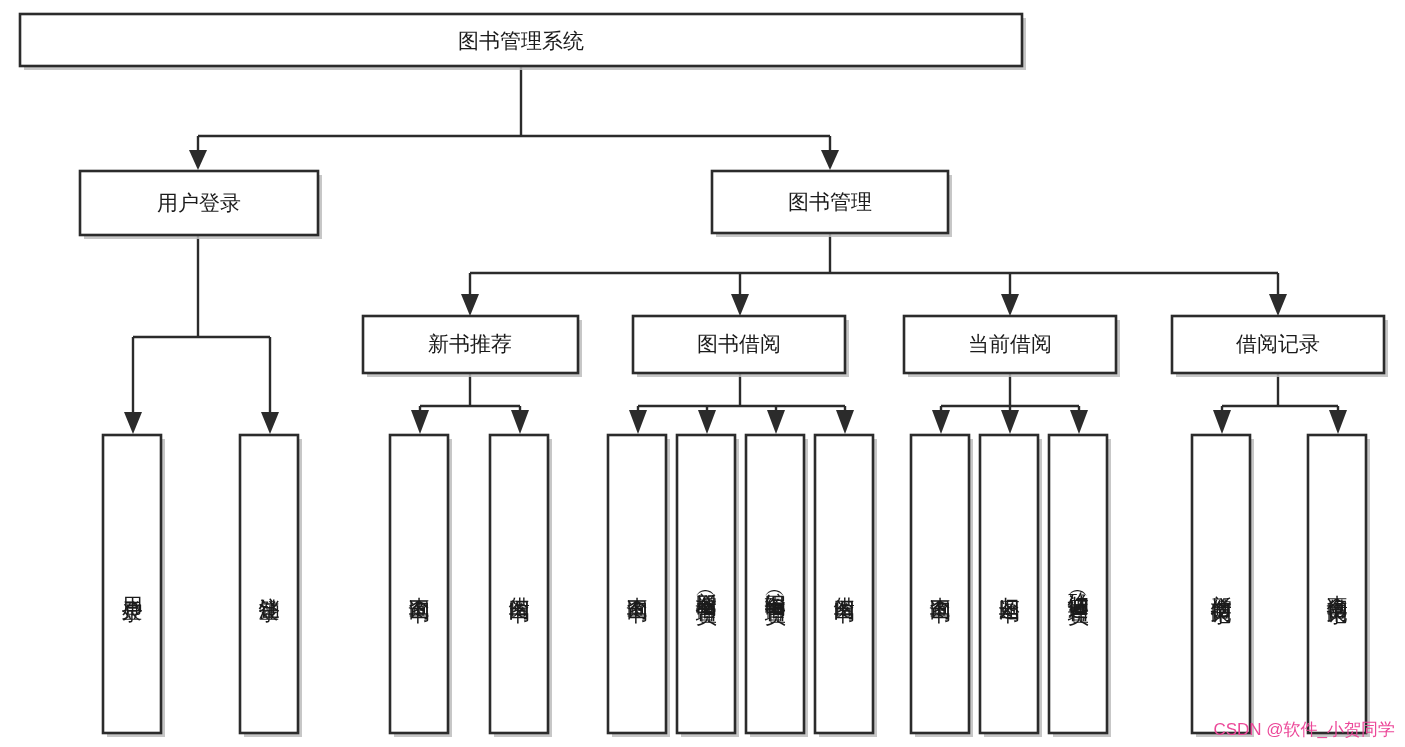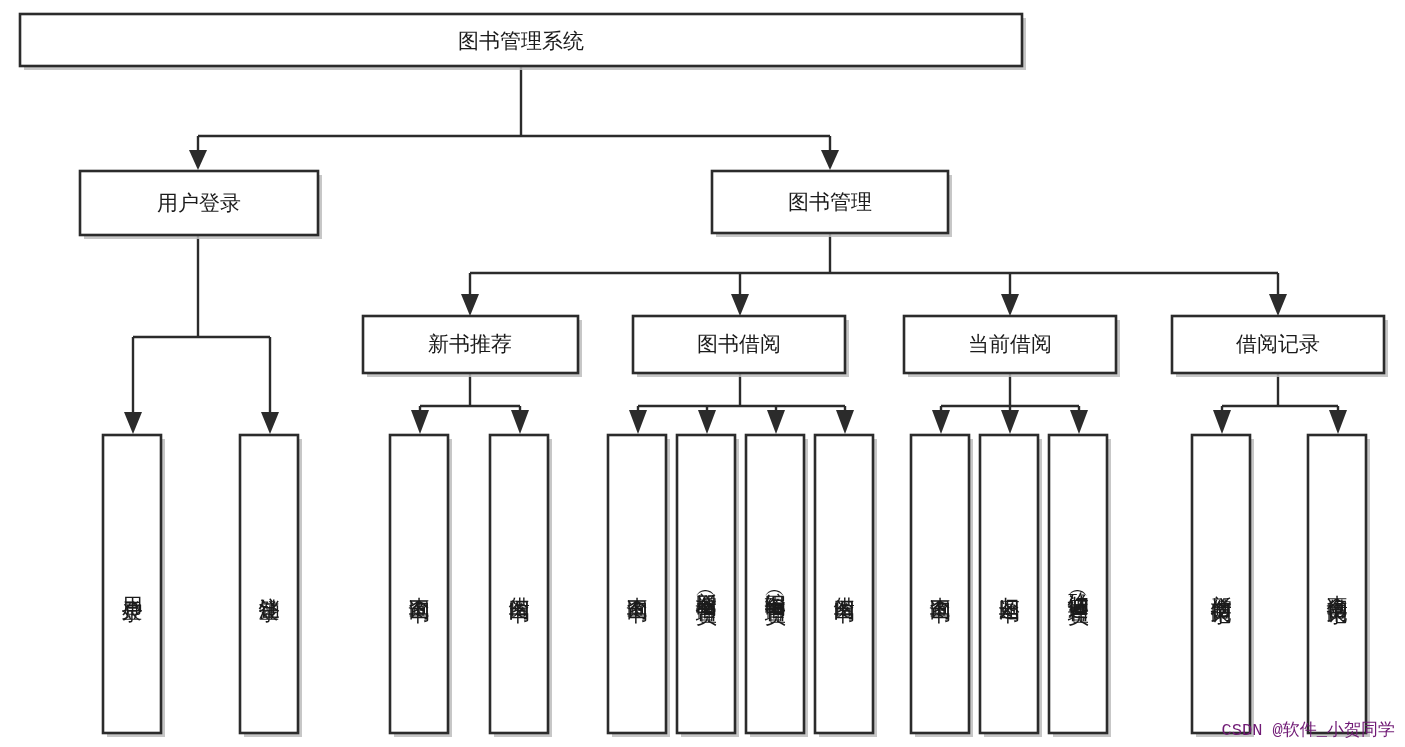--- a/index.html
+++ b/index.html
@@ -66,23 +66,23 @@
     align-items: center;
     justify-content: center;
     text-align: center;
     white-space: nowrap;
     pointer-events: none;
   }
   .watermark {
     position: absolute;
     right: 10px;
     bottom: 6px;
-    font-family: Liberation Mono, monospace;
+    font-family: Liberation Sans, sans-serif;
     font-size: 17px;
-    color: #701a75;
+    color: #ec4899;
     white-space: nowrap;
   }
 </style>
 </head>
 <body>
 
 <div id="diagram-root">
 
   <svg id="tree-svg" viewBox="0 0 1405 747">
 

